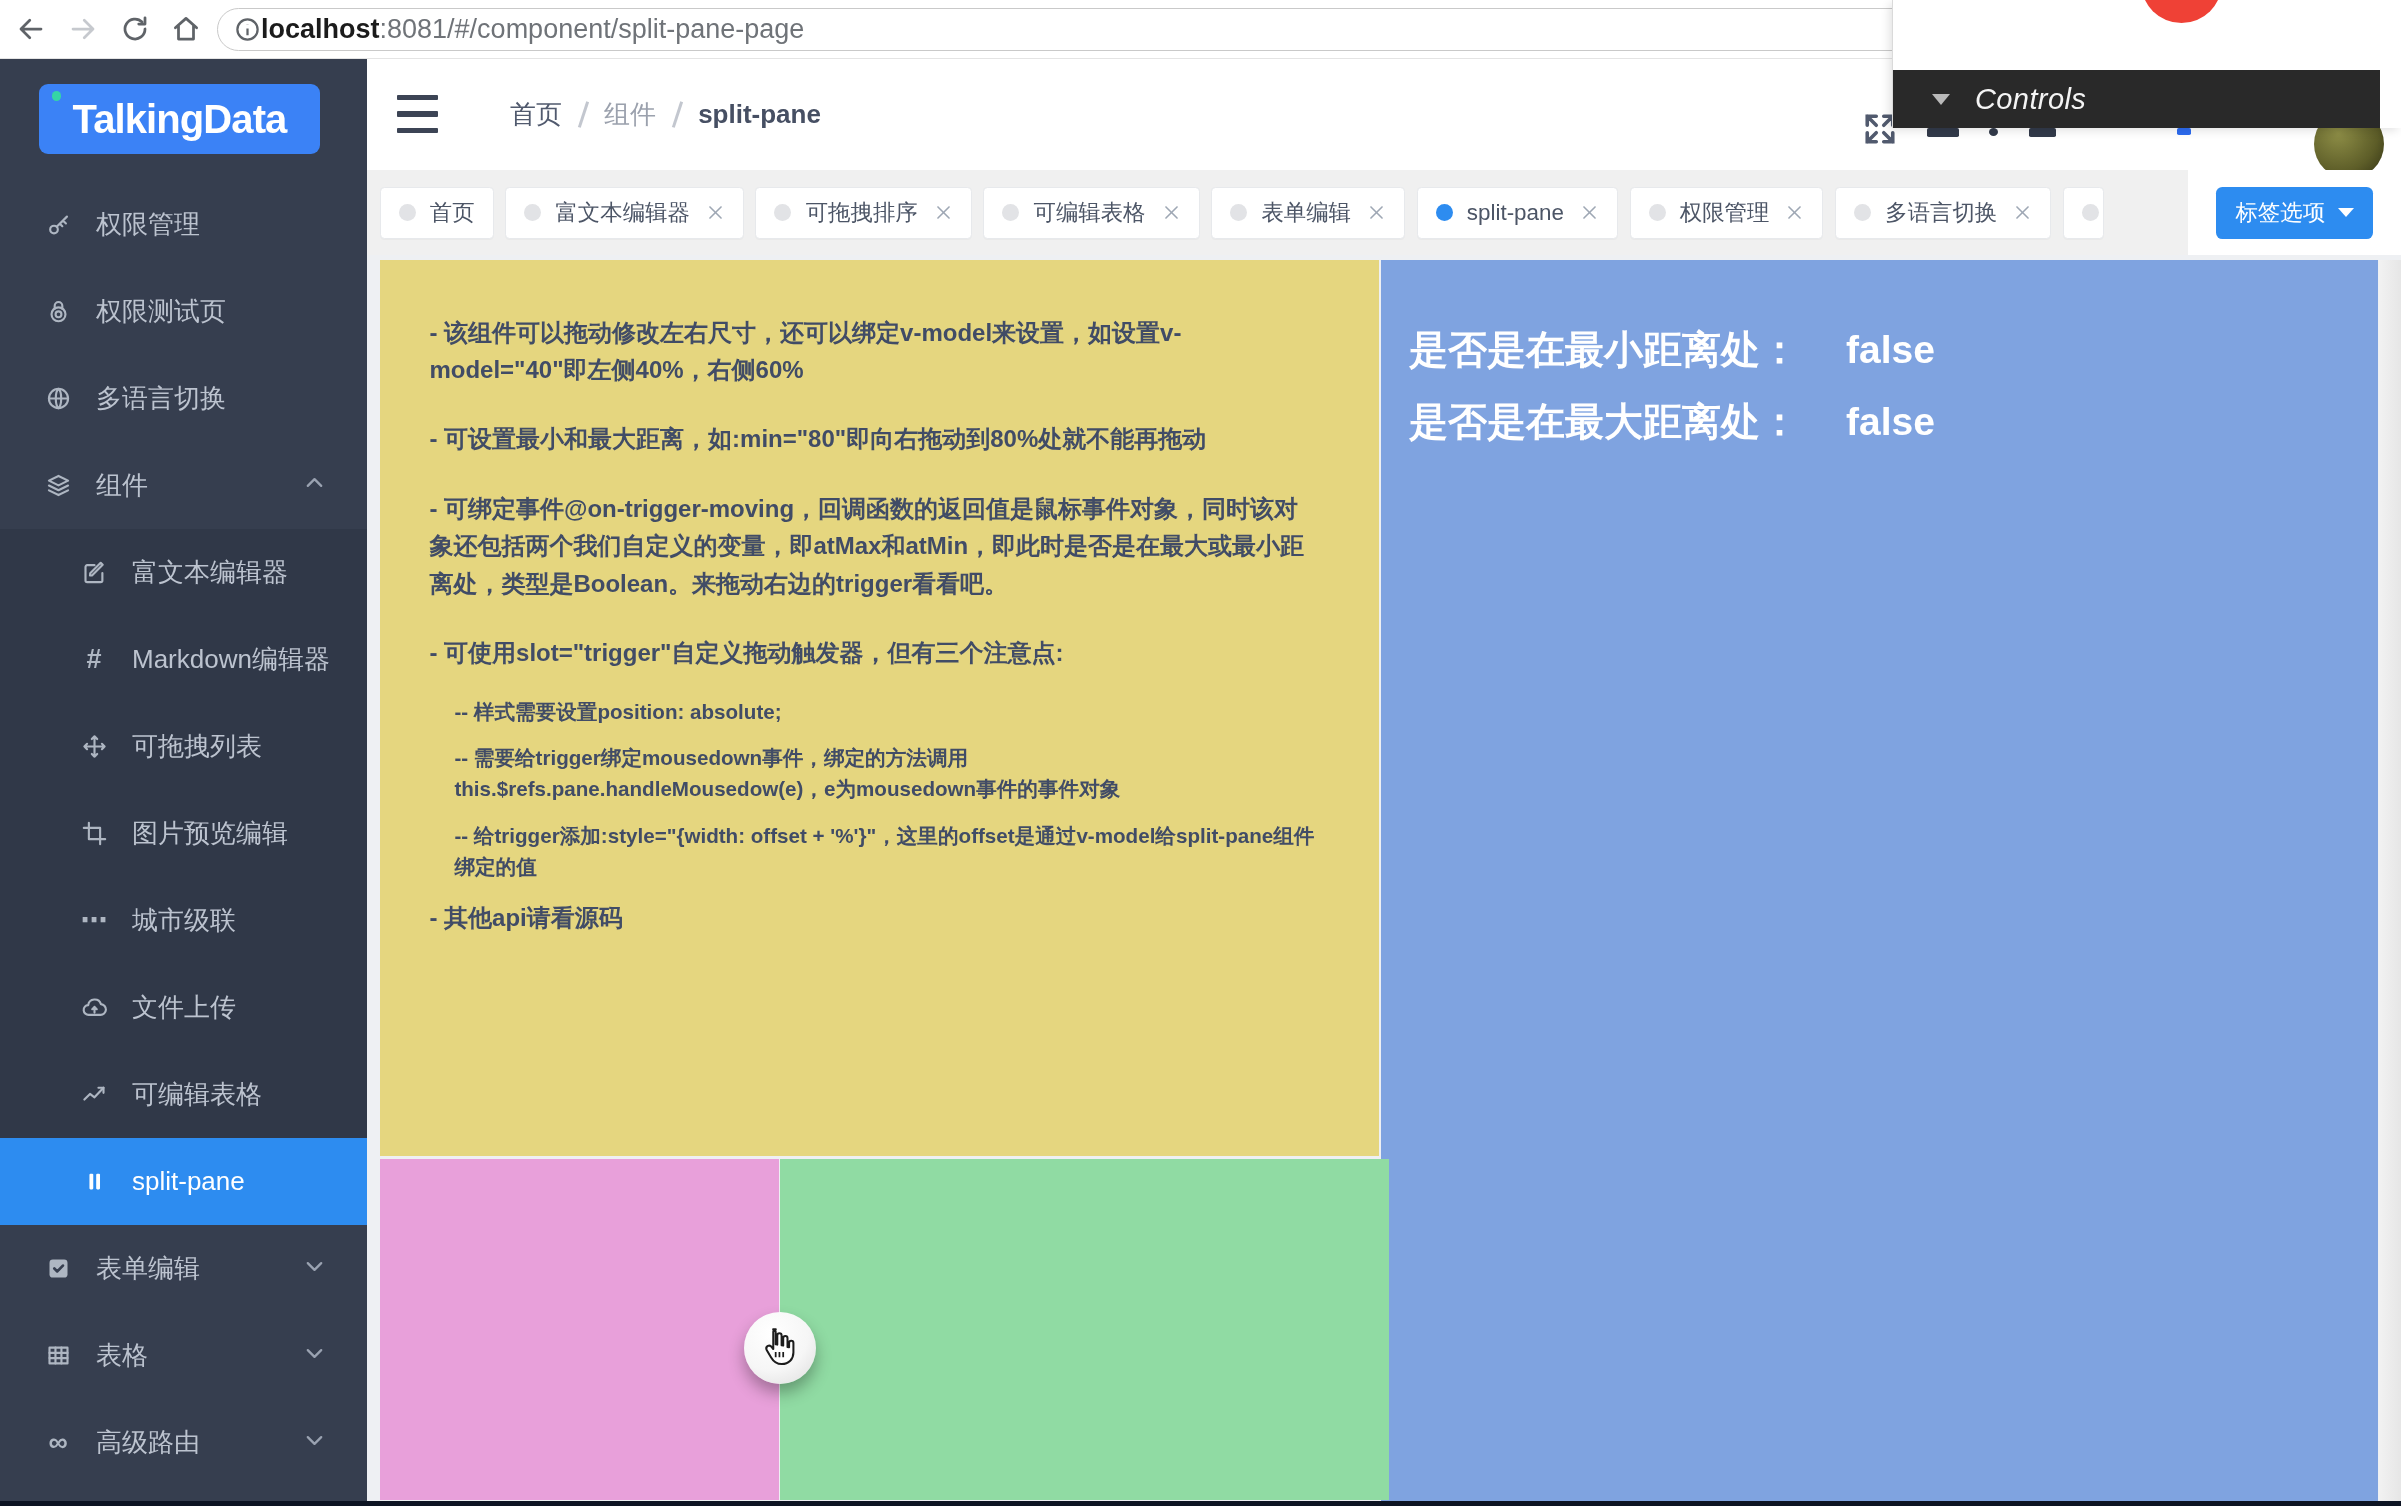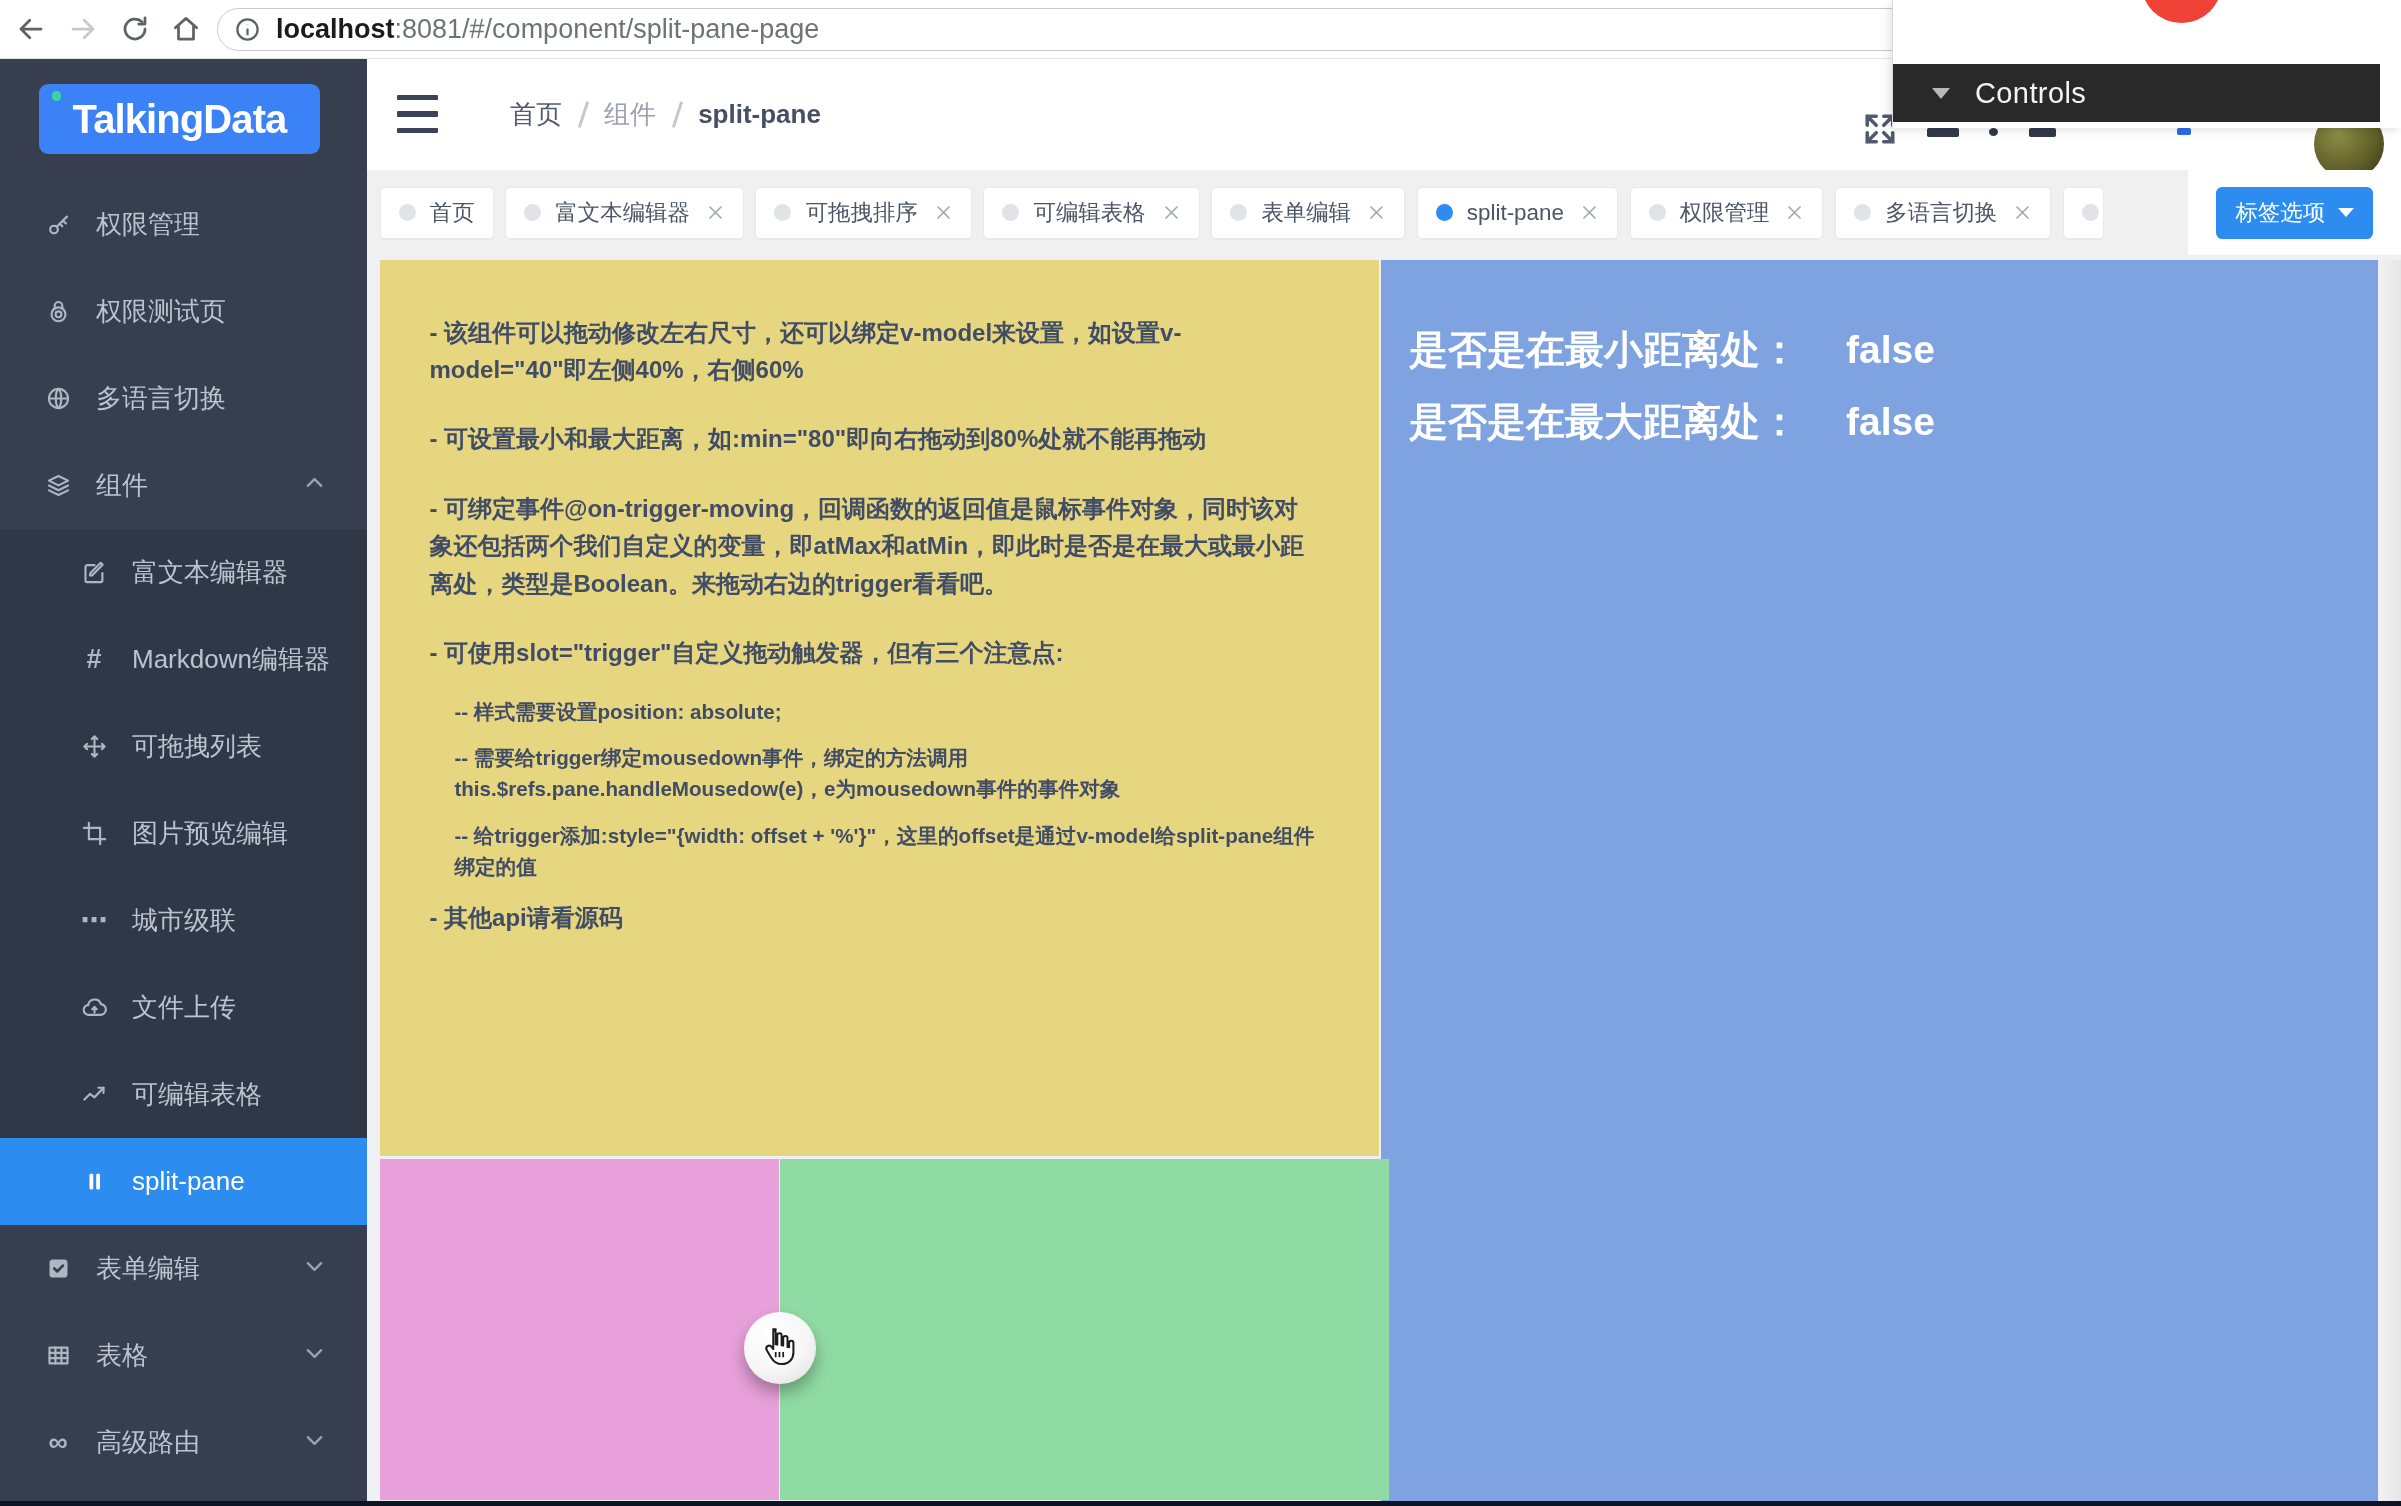--- a/index.html
+++ b/index.html
@@ -9,21 +9,21 @@
 
   
   .browser-bar{position:absolute;left:0;top:0;width:2401px;height:59px;background:#ffffff;
     border-bottom:1.8px solid #e4e4e4;display:flex;align-items:center;}
   .nav-btn{width:41px;height:41px;margin-left:10.7px;display:flex;align-items:center;justify-content:center;border-radius:50%;}
   .nav-btn svg{width:30px;height:30px;stroke:#5f6368;stroke-width:2.2;fill:none;stroke-linecap:round;stroke-linejoin:round;}
   .nav-btn.disabled svg{stroke:#c6c9ce;}
   .url-pill{position:absolute;left:217px;top:8px;width:2156px;height:43px;border:1.8px solid #c9c9c9;
     border-radius:23px;background:#fff;display:flex;align-items:center;padding-left:16px;}
   .url-pill svg{width:27px;height:27px;stroke:#5f6368;stroke-width:2;fill:none;}
-  .url-text{margin-left:15px;font-size:27px;color:#6f7378;white-space:nowrap;}
+  .url-text{margin-left:0;font-size:27px;color:#6f7378;white-space:nowrap;}
   .url-text b{color:#1b1b1b;font-weight:700;}
 
   
   .sidebar{position:absolute;left:0;top:59px;width:367px;height:1442px;background:#363e4f;color:#b8bfca;}
   .logo-box{position:absolute;left:39px;top:25px;width:281px;height:70px;background:#3b82f6;border-radius:9px;
     display:flex;align-items:center;justify-content:center;}
   .logo-box .brand{color:#fff;font-size:40px;font-weight:700;letter-spacing:-0.9px;}
   .logo-dot{position:absolute;left:12.5px;top:7.2px;width:9.8px;height:9.8px;border-radius:50%;background:#35d6a5;}
   .nav{position:absolute;left:0;top:122px;width:367px;}
   .nav-item{height:87px;display:flex;align-items:center;padding-left:43px;position:relative;font-size:26px;color:#bcc3cf;}
@@ -85,21 +85,21 @@
     background:radial-gradient(circle at 38% 30%,#ffffff 0%,#f6f6f6 55%,#dcdcdc 100%);
     box-shadow:0 9px 16px rgba(0,0,0,0.30);}
   .hand-cursor{position:absolute;left:12.5px;top:12.5px;width:43px;height:43px;}
 
   .bottom-strip{position:absolute;left:0;top:1501px;width:2401px;height:5.4px;background:#0d1423;}
 
   
   .rec-panel{position:absolute;left:1892px;top:0;width:509px;height:128px;background:#ffffff;
     border-left:1.8px solid #dadada;box-shadow:-2.7px 2.7px 9px rgba(0,0,0,0.12);overflow:hidden;}
   .rec-dot{position:absolute;left:248px;top:-58px;width:81px;height:81px;border-radius:50%;background:#ef4136;}
-  .rec-bar{position:absolute;left:0;top:64px;width:487px;height:58px;background:#292929;display:flex;align-items:center;}
+  .rec-bar{position:absolute;left:0;top:70px;width:487px;height:58px;background:#292929;display:flex;align-items:center;font-style:italic;}
   .rec-caret{width:0;height:0;border-left:9.8px solid transparent;border-right:9.8px solid transparent;border-top:11.6px solid #b9b9b9;margin-left:39px;}
   .rec-label{color:#f4f4f4;font-size:29px;margin-left:25px;letter-spacing:0.4px;}
 </style>
 </head>
 <body>
 
 <div id="screen">
 
   <div class="browser-bar">
     <div class="nav-btn">

